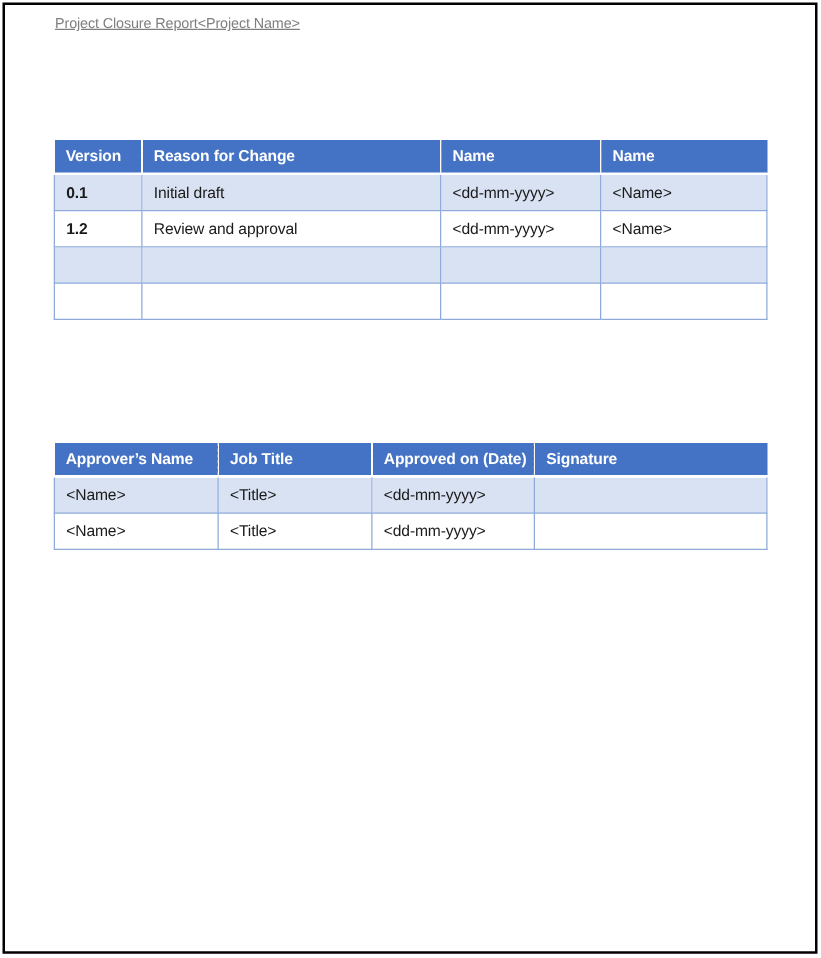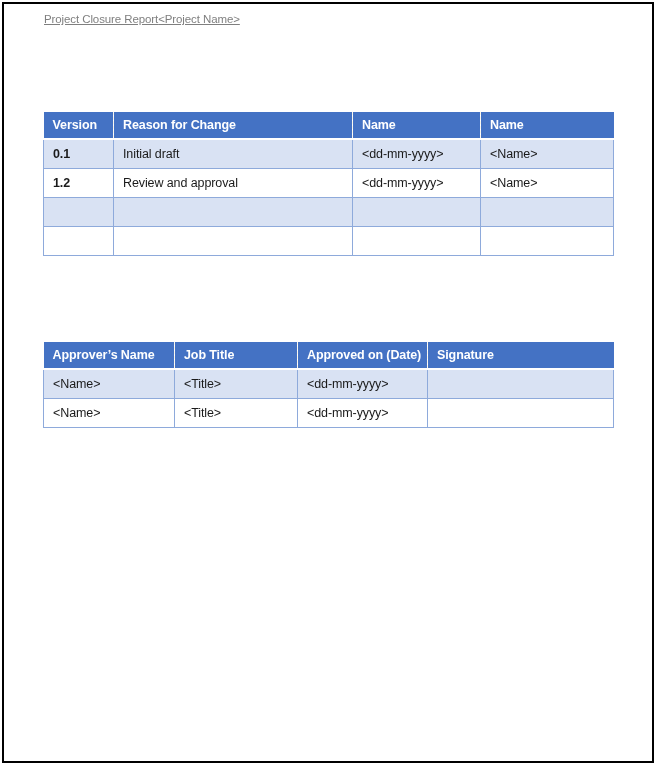--- a/index.html
+++ b/index.html
@@ -145,21 +145,21 @@
         <td></td>
         <td></td>
         <td></td>
         <td></td>
       </tr>
     </tbody>
   </table>
 
 
 
-  <table class="doc-table" style="top:342px">
+  <table class="doc-table" style="top:354px">
     <colgroup>
       <col style="width:131px">
       <col style="width:123px">
       <col style="width:130px">
       <col style="width:186px">
     </colgroup>
     <thead>
       <tr>
         <th>Approver’s Name</th>
         <th>Job Title</th>

